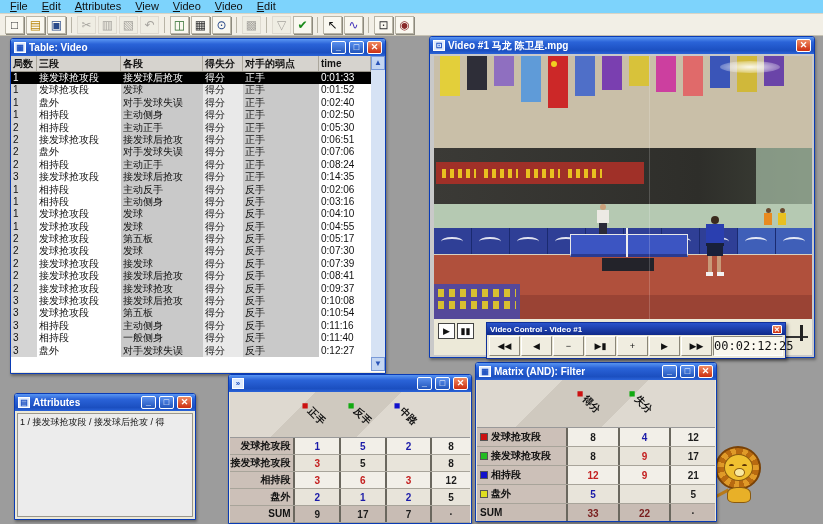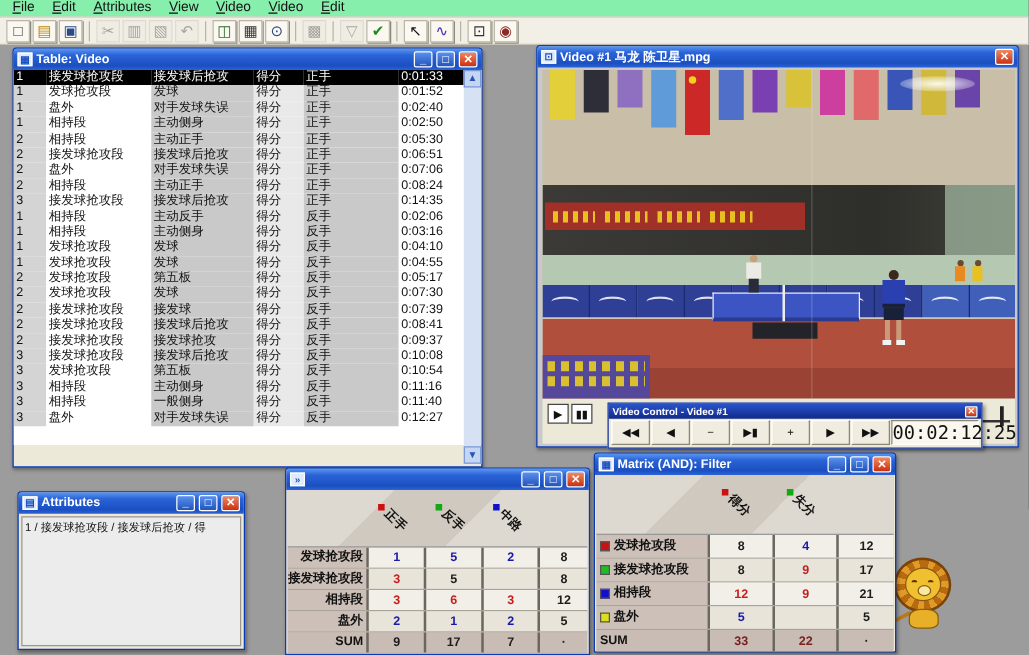--- a/index.html
+++ b/index.html
@@ -1,20 +1,20 @@
 <!DOCTYPE html>
 <html><head>
 <meta charset="utf-8">
 <style>
   html,body{margin:0;padding:0;background:#6b6b6b;}
   *{box-sizing:border-box;}
   .screen{position:relative;width:823px;height:524px;background:#9c9c9c;overflow:hidden;
           font-family:"Liberation Sans",sans-serif;color:#111;}
   
-  .menubar{position:absolute;left:0;top:0;width:823px;height:14px;background:#86efac;
+  .menubar{position:absolute;left:0;top:0;width:823px;height:14px;background:#7dd3fc;
            border-bottom:1px solid #d8d4c6;display:flex;align-items:center;padding-left:3px;font-size:11px;}
   .menu-item{padding:0 7px;line-height:13px;cursor:default;}
   .menu-item::first-letter{text-decoration:underline;}
   .toolbar{position:absolute;left:0;top:14px;width:823px;height:22px;background:#f2efe6;
            border-bottom:1px solid #c6c2b4;display:flex;align-items:center;padding-left:4px;}
   .ticon{width:19px;height:18px;margin:0 1px;display:flex;align-items:center;justify-content:center;
          font-size:12px;background:#faf8f0;border:1px solid #bab6a8;box-shadow:1px 1px 0 #8d8a7e;}
   .ticon.dis{opacity:.35;background:#eceadf;box-shadow:none;}
   .tsep{width:1px;height:16px;background:#b8b4a6;margin:0 4px;}
   
@@ -78,21 +78,21 @@
   
   #videoControl{left:470px;top:322px;width:300px;height:37px;border:1px solid #10309a;background:#ece9d8;box-shadow:2px 2px 3px rgba(0,0,0,.4);}
   .vc-tbar{height:12px;background:linear-gradient(#2a54cc,#102a8a);display:flex;align-items:center;color:#fff;
            font-size:8px;font-weight:bold;padding:0 3px;}
   .vc-x{width:10px;height:9px;background:linear-gradient(#f08a60,#cc2e10);border:1px solid #fff;border-radius:1px;
         color:#fff;font-size:7px;line-height:7px;text-align:center;}
   .vc-row{display:flex;padding:1px 2px;gap:1px;}
   .vc-b{width:32px;height:20px;background:#f0ede0;border:1px solid;border-color:#fff #8a8678 #8a8678 #fff;
         font-size:9px;text-align:center;line-height:18px;}
   .vc-time{width:70px;height:20px;background:#faf8ee;border:1px solid;border-color:#8a8678 #fff #fff #8a8678;
-           font-size:15px;text-align:center;line-height:18px;font-family:"DejaVu Sans Mono",monospace;}
+           font-size:12px;text-align:center;line-height:18px;font-family:"DejaVu Sans Mono",monospace;}
   
   #attrWin{left:14px;top:393px;width:182px;height:127px;}
   .attr-body{position:absolute;left:2px;top:19px;right:2px;bottom:2px;background:#ececec;border:1px solid #9a968c;
              font-size:9px;padding:2px;white-space:nowrap;overflow:hidden;}
   
   .mx-body{position:absolute;left:1px;right:1px;bottom:0;top:17px;background:#d0ccc4;overflow:hidden;}
   .mx-band{position:relative;background:linear-gradient(135deg,#ded9d0 0 30%,#cfc9bf 30% 60%,#ded9d0 60%);border-bottom:1px solid #999;}
   .mx-h{position:absolute;top:6px;transform:rotate(45deg);transform-origin:top left;font-size:10px;font-weight:bold;white-space:nowrap;}
   .mx-h .dm{font-size:9px;margin-right:2px;}
   .mx-row{display:flex;font-size:10px;font-weight:bold;border-bottom:1px solid #a8a49a;}
@@ -158,20 +158,28 @@
 
   <div class="win" id="tableWin" style="z-index:2;">
     <div class="tbar">
       <span class="wicon">▦</span>
       <span>Table: Video</span>
       <span class="tsp"></span>
       <span class="tb">_</span>
       <span class="tb">□</span>
       <span class="tb close">✕</span>
     </div>
+    <div class="thead" id="tableHead">
+        <div class="c0" style="background: none;">局数</div>
+        <div class="c1" style="background: none;">三段</div>
+        <div class="c2" style="background: none;">各段</div>
+        <div class="c3" style="background: none;">得失分</div>
+        <div class="c4" style="background: none;">对手的弱点</div>
+        <div class="c5" style="background: none;">time</div>
+      </div>
     <div class="tbody" id="tableBody">
         <div class="trow sel">
           <div class="c0">1</div>
           <div class="c1">接发球抢攻段</div>
           <div class="c2">接发球后抢攻</div>
           <div class="c3">得分</div>
           <div class="c4">正手</div>
           <div class="c5">0:01:33</div>
         </div>
         <div class="trow">

